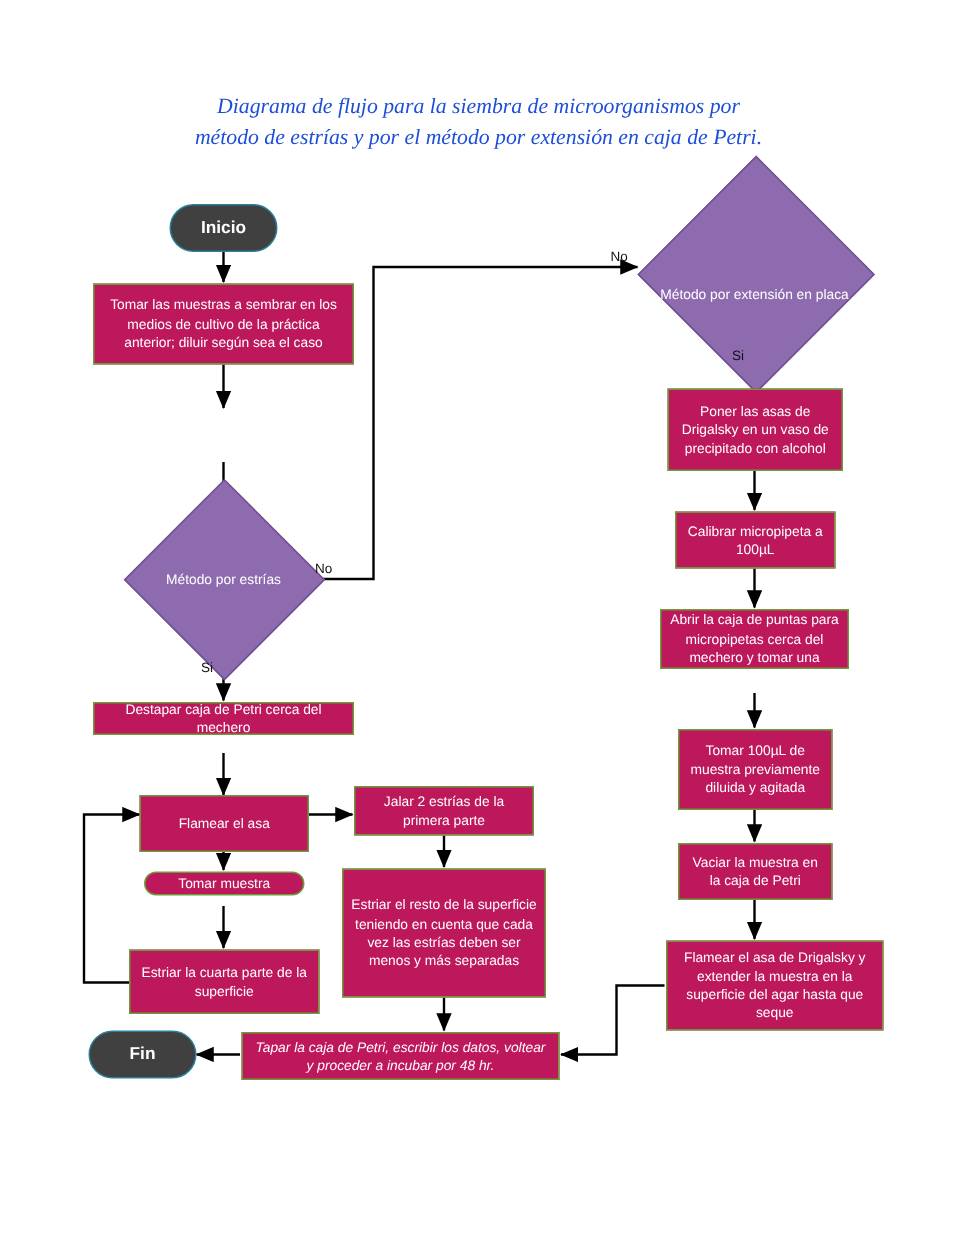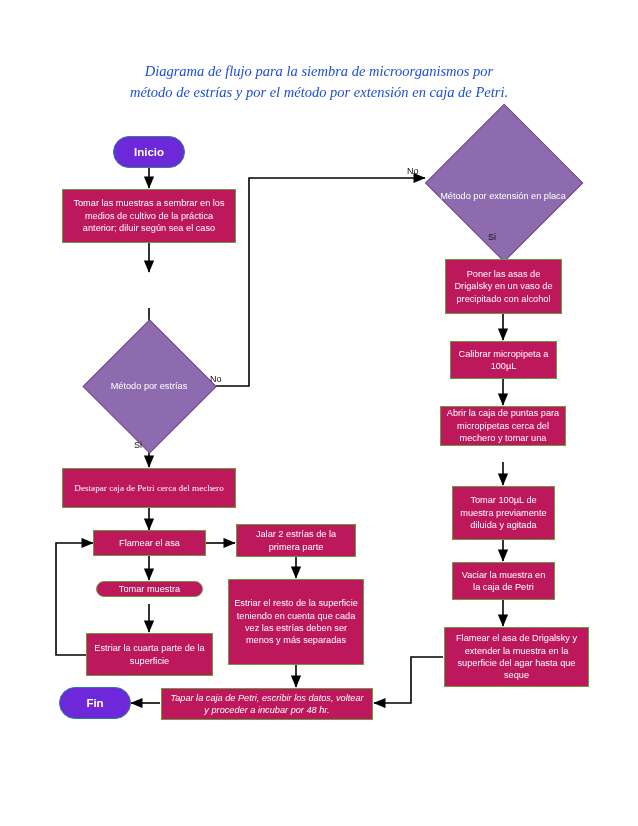--- a/index.html
+++ b/index.html
@@ -20,21 +20,21 @@
     position:absolute;box-sizing:border-box;
     display:flex;align-items:center;justify-content:center;
     text-align:center;color:#ffffff;
     font-size:9.2px;line-height:12.4px;
     padding:2px 5px;
   }
   .proc{
     background:#be185d;border:1px solid #6E9B3A;
   }
   .term{
-    background:#6d28d9;border:1px solid #2A7F9B;border-radius:16px;
+    background:#404040;border:1px solid #2A7F9B;border-radius:16px;
     font-weight:bold;font-size:11.5px;
   }
   .diawrap{position:absolute;display:flex;align-items:center;justify-content:center;}
   .diawrap .rhombus{
     position:absolute;left:50%;top:50%;
     width:70.7%;height:70.7%;
     margin-left:-35.35%;margin-top:-35.35%;
     background:#8E6BAE;border:1px solid #6F5090;
     transform:rotate(45deg);
   }
@@ -114,25 +114,25 @@
   <div class="node proc" style="left:62px;top:189px;width:174px;height:54px;">
     <span>Tomar las muestras a sembrar en los medios de cultivo de la práctica anterior; diluir según sea el caso</span>
   </div>
 
 
   <div class="diawrap" style="left:83px;top:320px;width:132px;height:132px;">
     <div class="rhombus"></div>
     <div class="lbl">Método por estrías</div>
   </div>
 
-  <div class="node proc" style="left:62px;top:468px;width:174px;height:40px;font-family:Liberation Serif, serif;">
+  <div class="node proc" style="left:62px;top:468px;width:174px;height:22px;">
     <span>Destapar caja de Petri cerca del mechero</span>
   </div>
 
-  <div class="node proc" style="left:93px;top:530px;width:113px;height:26px;">
+  <div class="node proc" style="left:93px;top:530px;width:113px;height:38px;">
     <span>Flamear el asa</span>
   </div>
 
   <div class="node proc" style="left:96px;top:581px;width:107px;height:16px;border-radius:10px;">
     <span>Tomar muestra</span>
   </div>
 
   <div class="node proc" style="left:86px;top:633px;width:127px;height:43px;">
     <span>Estriar la cuarta parte de la superficie</span>
   </div>

